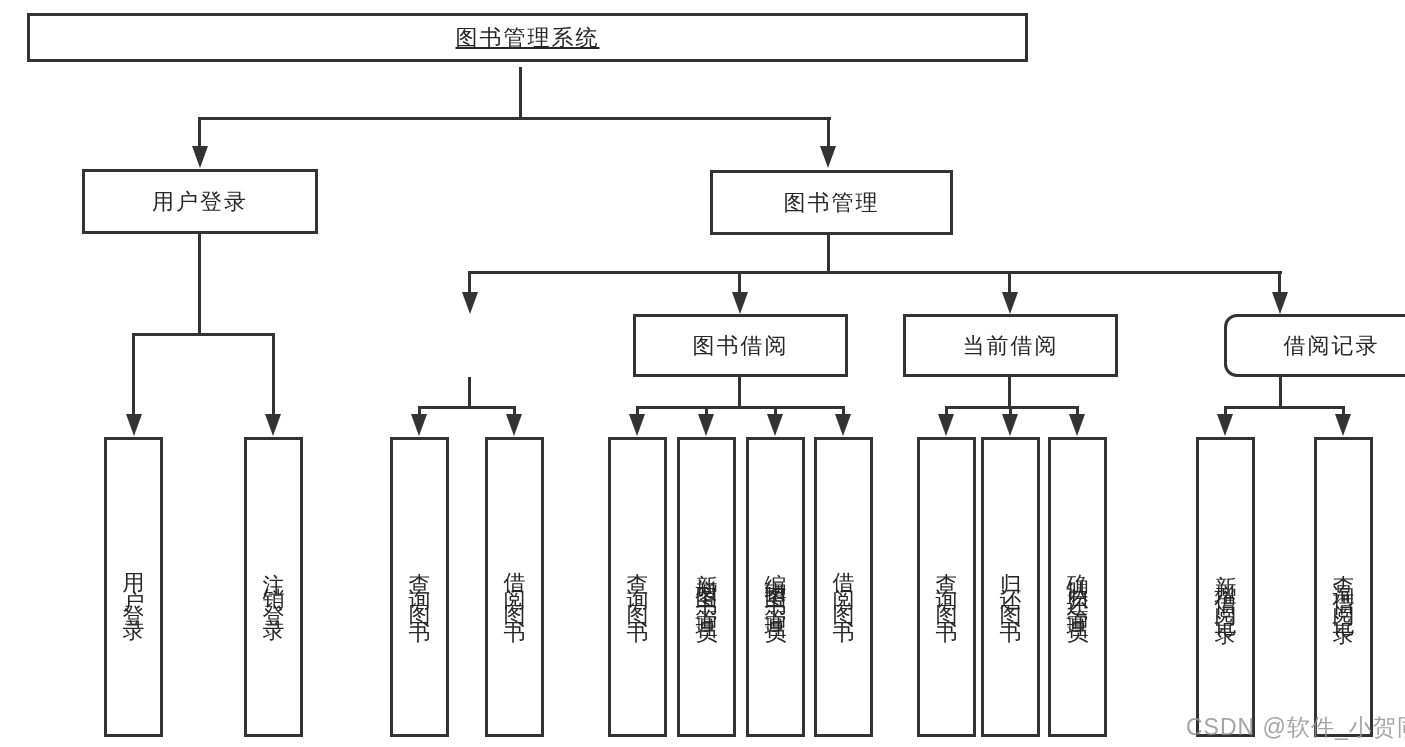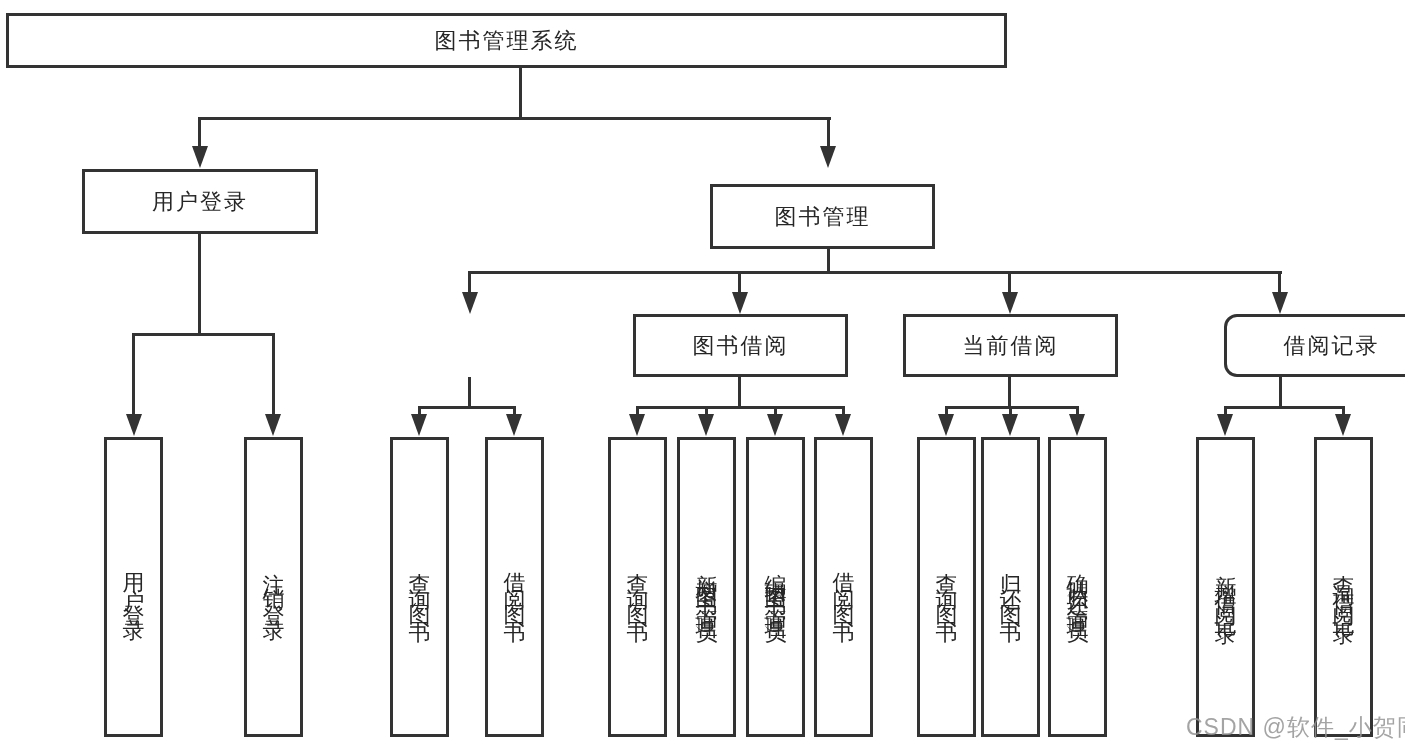--- a/index.html
+++ b/index.html
@@ -28,35 +28,35 @@
   #watermark{
     position:absolute;left:1186px;top:712px;z-index:5;
     font-size:23px;letter-spacing:1px;color:rgba(148,148,148,0.85);white-space:nowrap;
   }
 </style>
 </head>
 <body>
 
 <div id="diagram">
 
-  <div class="box" style="left:6px;top:13px;width:1001px;height:55px;">
+  <div class="box" style="left:27px;top:13px;width:1001px;height:49px;text-decoration:underline;">
     <span>图书管理系统</span>
   </div>
 
   <div class="vline" style="left:519px;top:67px;height:51px;"></div>
   <div class="hline" style="left:198px;top:117px;width:633px;"></div>
   <div class="vline" style="left:198px;top:117px;height:30px;"></div>
   <div class="arrowhead" style="left:192px;top:146px;"></div>
   <div class="vline" style="left:827px;top:117px;height:30px;"></div>
   <div class="arrowhead" style="left:820px;top:146px;"></div>
 
   <div class="box" style="left:82px;top:169px;width:236px;height:65px;">
     <span>用户登录</span>
   </div>
-  <div class="box" style="left:710px;top:184px;width:225px;height:65px;text-align:center;">
+  <div class="box" style="left:710px;top:170px;width:243px;height:65px;text-align:center;">
     <span>图书管理</span>
   </div>
 
   <div class="vline" style="left:198px;top:234px;height:102px;"></div>
   <div class="hline" style="left:132px;top:333px;width:143px;"></div>
   <div class="vline" style="left:132px;top:333px;height:82px;"></div>
   <div class="arrowhead" style="left:126px;top:414px;"></div>
   <div class="vline" style="left:272px;top:333px;height:82px;"></div>
   <div class="arrowhead" style="left:265px;top:414px;"></div>
 

